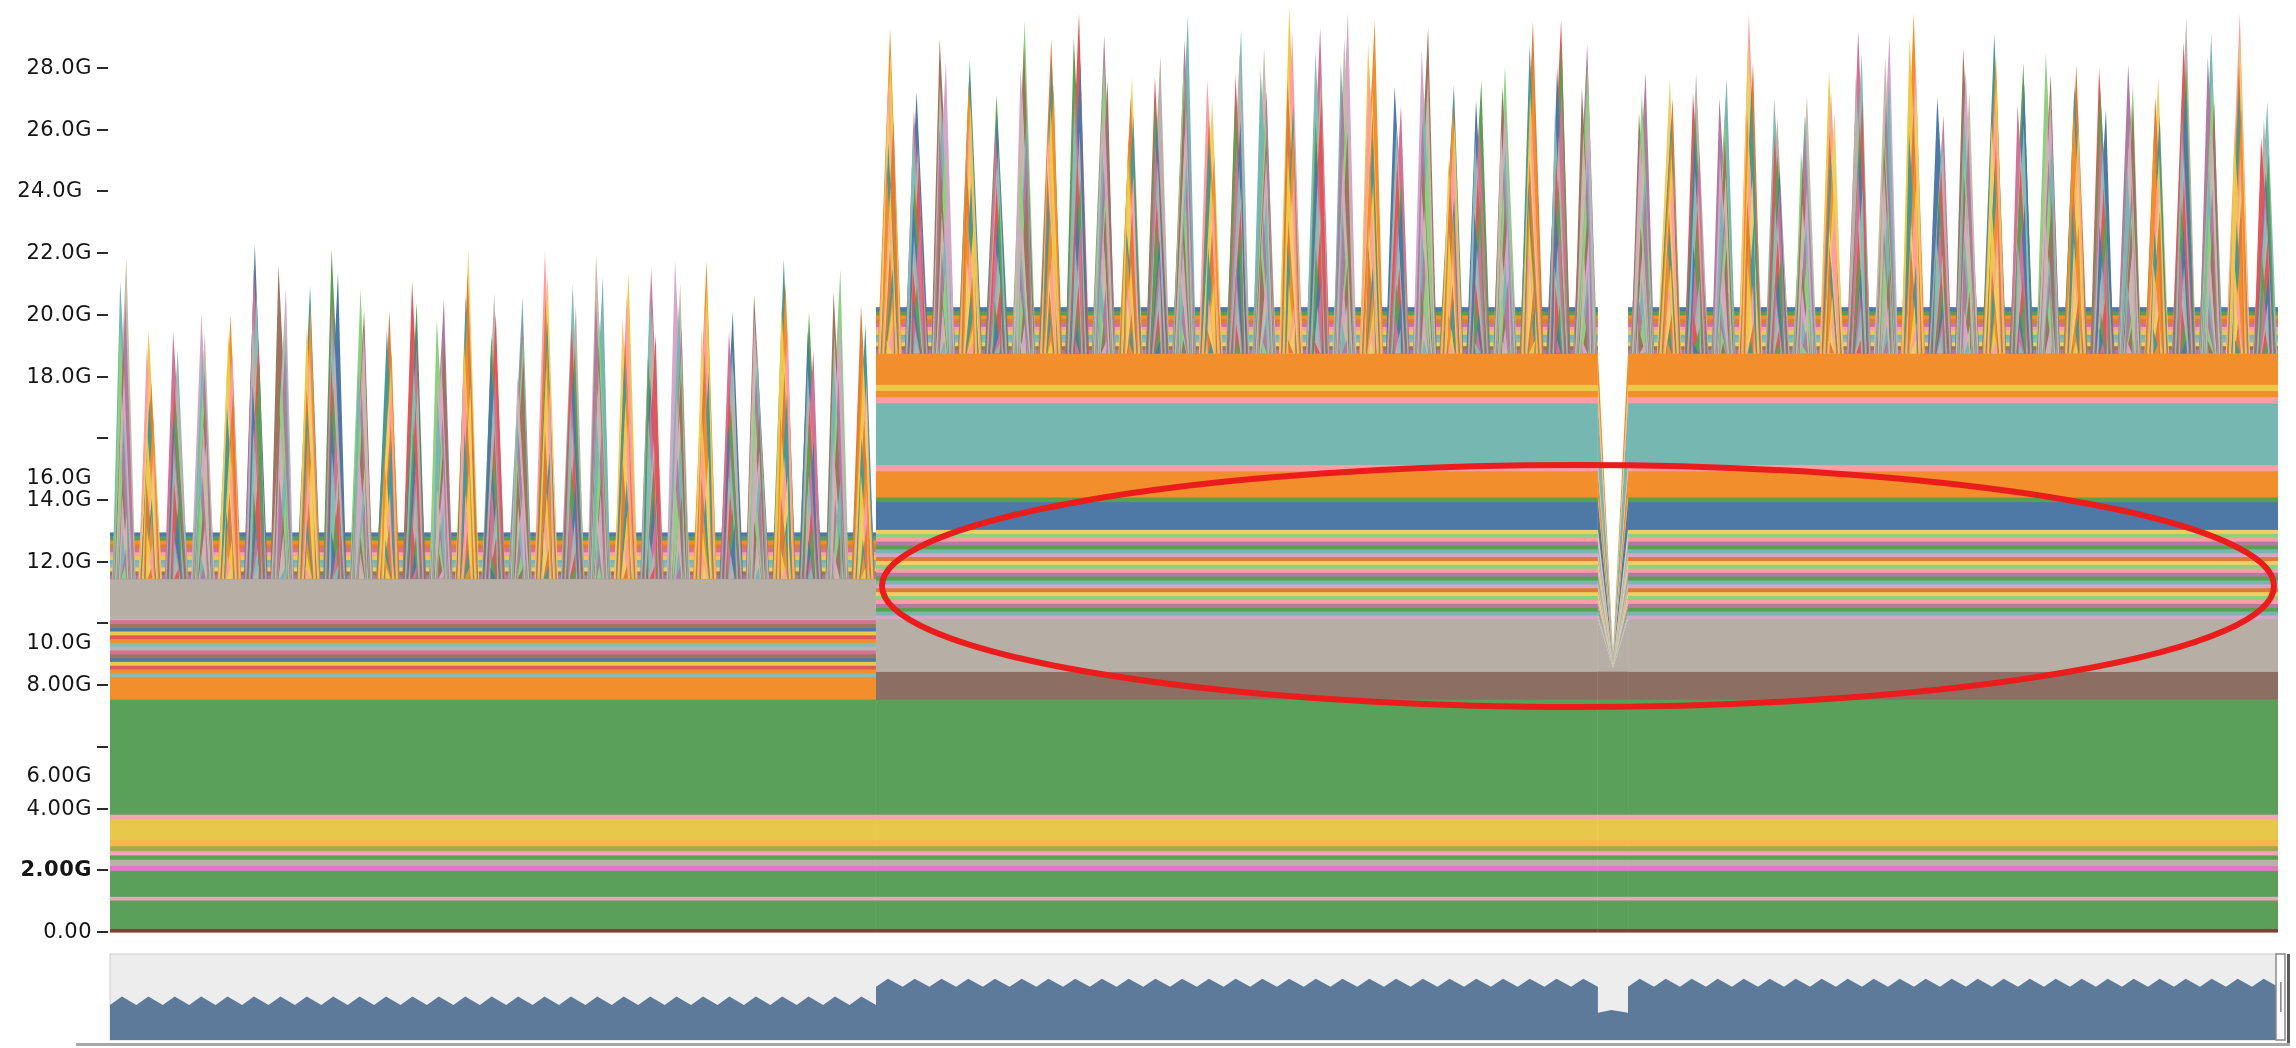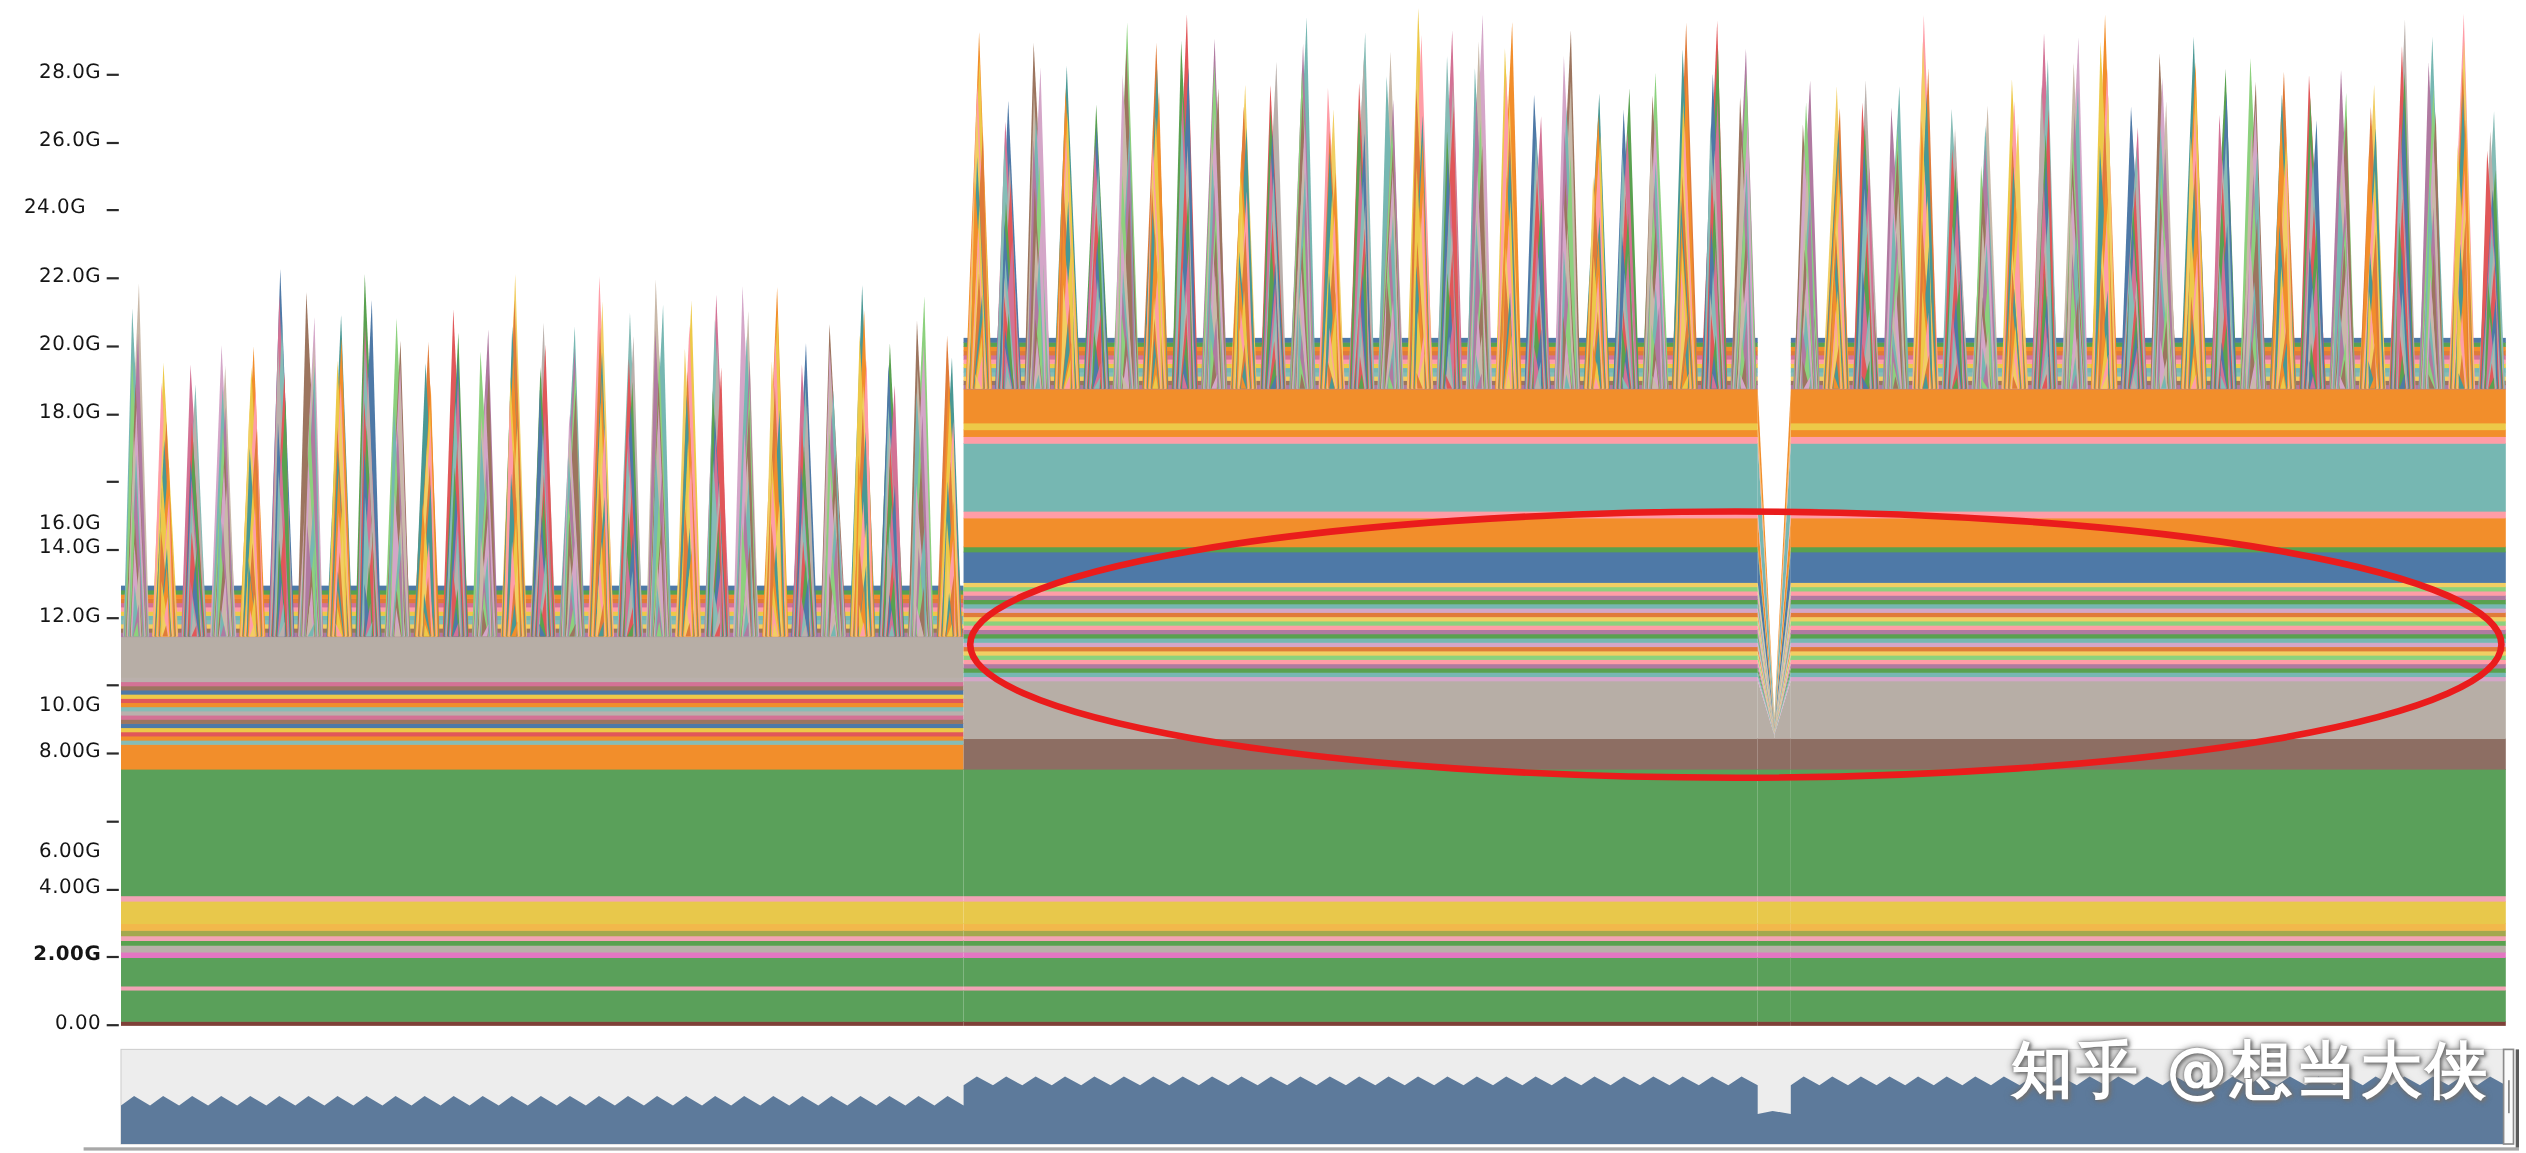--- a/index.html
+++ b/index.html
@@ -3,21 +3,21 @@
 <meta charset="utf-8">
 <style>
   html,body{margin:0;padding:0;background:#fff;}
   .stage{
     position:relative;width:2296px;height:1048px;background:#ffffff;overflow:hidden;
     font-family:"DejaVu Sans", sans-serif;
   }
   .layer{position:absolute;left:0;top:0;}
   .y-axis{position:absolute;left:0;top:0;width:2296px;height:1048px;z-index:3;pointer-events:none;}
   .ylabel{
-    position:absolute;width:84px;text-align:right;font-size:18px;color:#151515;
+    position:absolute;width:84px;text-align:right;font-size:21px;color:#151515;
     letter-spacing:0.5px;
   }
   .ytick{position:absolute;width:11px;height:2px;background:#2a2a2a;}
   #plot{z-index:1;}
   #navigator{z-index:2;}
   #overlay{z-index:4;pointer-events:none;}
   .watermark{
     position:absolute;right:32px;top:936px;z-index:5;
     font-size:56px;font-weight:bold;color:#ffffff;letter-spacing:3px;
     text-shadow:0 0 7px rgba(110,110,110,0.95),0 0 2px rgba(95,95,95,0.9),2px 2px 3px rgba(120,120,120,0.85);
@@ -1587,14 +1587,13 @@
       <rect x="110" y="954" width="2168" height="86" fill="#ededed" stroke="#cfcfcf" stroke-width="1"></rect>
       <path d="M 110.0 1040.0 L 110.0 1005.0 L 121.9 996.4 L 136.4 1005.0 L 136.4 1005.0 L 148.3 996.4 L 162.8 1005.0 L 162.8 1005.0 L 174.7 996.4 L 189.2 1005.0 L 189.2 1005.0 L 201.1 996.4 L 215.6 1005.0 L 215.6 1005.0 L 227.5 996.4 L 242.1 1005.0 L 242.1 1005.0 L 253.9 996.4 L 268.5 1005.0 L 268.5 1005.0 L 280.4 996.4 L 294.9 1005.0 L 294.9 1005.0 L 306.8 996.4 L 321.3 1005.0 L 321.3 1005.0 L 333.2 996.4 L 347.7 1005.0 L 347.7 1005.0 L 359.6 996.4 L 374.1 1005.0 L 374.1 1005.0 L 386.0 996.4 L 400.5 1005.0 L 400.5 1005.0 L 412.4 996.4 L 426.9 1005.0 L 426.9 1005.0 L 438.8 996.4 L 453.4 1005.0 L 453.4 1005.0 L 465.2 996.4 L 479.8 1005.0 L 479.8 1005.0 L 491.7 996.4 L 506.2 1005.0 L 506.2 1005.0 L 518.1 996.4 L 532.6 1005.0 L 532.6 1005.0 L 544.5 996.4 L 559.0 1005.0 L 559.0 1005.0 L 570.9 996.4 L 585.4 1005.0 L 585.4 1005.0 L 597.3 996.4 L 611.8 1005.0 L 611.8 1005.0 L 623.7 996.4 L 638.2 1005.0 L 638.2 1005.0 L 650.1 996.4 L 664.7 1005.0 L 664.7 1005.0 L 676.5 996.4 L 691.1 1005.0 L 691.1 1005.0 L 703.0 996.4 L 717.5 1005.0 L 717.5 1005.0 L 729.4 996.4 L 743.9 1005.0 L 743.9 1005.0 L 755.8 996.4 L 770.3 1005.0 L 770.3 1005.0 L 782.2 996.4 L 796.7 1005.0 L 796.7 1005.0 L 808.6 996.4 L 823.1 1005.0 L 823.1 1005.0 L 835.0 996.4 L 849.5 1005.0 L 849.5 1005.0 L 861.4 996.4 L 876.0 1005.0 L 876.0 986.7 L 888.0 978.7 L 902.7 986.7 L 902.7 986.7 L 914.7 978.7 L 929.4 986.7 L 929.4 986.7 L 941.5 978.7 L 956.2 986.7 L 956.2 986.7 L 968.2 978.7 L 982.9 986.7 L 982.9 986.7 L 994.9 978.7 L 1009.6 986.7 L 1009.6 986.7 L 1021.7 978.7 L 1036.4 986.7 L 1036.4 986.7 L 1048.4 978.7 L 1063.1 986.7 L 1063.1 986.7 L 1075.2 978.7 L 1089.9 986.7 L 1089.9 986.7 L 1101.9 978.7 L 1116.6 986.7 L 1116.6 986.7 L 1128.6 978.7 L 1143.3 986.7 L 1143.3 986.7 L 1155.4 978.7 L 1170.1 986.7 L 1170.1 986.7 L 1182.1 978.7 L 1196.8 986.7 L 1196.8 986.7 L 1208.9 978.7 L 1223.6 986.7 L 1223.6 986.7 L 1235.6 978.7 L 1250.3 986.7 L 1250.3 986.7 L 1262.3 978.7 L 1277.0 986.7 L 1277.0 986.7 L 1289.1 978.7 L 1303.8 986.7 L 1303.8 986.7 L 1315.8 978.7 L 1330.5 986.7 L 1330.5 986.7 L 1342.5 978.7 L 1357.3 986.7 L 1357.3 986.7 L 1369.3 978.7 L 1384.0 986.7 L 1384.0 986.7 L 1396.0 978.7 L 1410.7 986.7 L 1410.7 986.7 L 1422.8 978.7 L 1437.5 986.7 L 1437.5 986.7 L 1449.5 978.7 L 1464.2 986.7 L 1464.2 986.7 L 1476.2 978.7 L 1490.9 986.7 L 1490.9 986.7 L 1503.0 978.7 L 1517.7 986.7 L 1517.7 986.7 L 1529.7 978.7 L 1544.4 986.7 L 1544.4 986.7 L 1556.5 978.7 L 1571.2 986.7 L 1571.2 986.7 L 1583.2 978.7 L 1597.9 986.7 L 1597.9 1012.8 L 1611.5 1009.9 L 1628.0 1012.8 L 1628.0 986.7 L 1639.7 978.7 L 1654.0 986.7 L 1654.0 986.7 L 1665.7 978.7 L 1680.0 986.7 L 1680.0 986.7 L 1691.7 978.7 L 1706.0 986.7 L 1706.0 986.7 L 1717.7 978.7 L 1732.0 986.7 L 1732.0 986.7 L 1743.7 978.7 L 1758.0 986.7 L 1758.0 986.7 L 1769.7 978.7 L 1784.0 986.7 L 1784.0 986.7 L 1795.7 978.7 L 1810.0 986.7 L 1810.0 986.7 L 1821.7 978.7 L 1836.0 986.7 L 1836.0 986.7 L 1847.7 978.7 L 1862.0 986.7 L 1862.0 986.7 L 1873.7 978.7 L 1888.0 986.7 L 1888.0 986.7 L 1899.7 978.7 L 1914.0 986.7 L 1914.0 986.7 L 1925.7 978.7 L 1940.0 986.7 L 1940.0 986.7 L 1951.7 978.7 L 1966.0 986.7 L 1966.0 986.7 L 1977.7 978.7 L 1992.0 986.7 L 1992.0 986.7 L 2003.7 978.7 L 2018.0 986.7 L 2018.0 986.7 L 2029.7 978.7 L 2044.0 986.7 L 2044.0 986.7 L 2055.7 978.7 L 2070.0 986.7 L 2070.0 986.7 L 2081.7 978.7 L 2096.0 986.7 L 2096.0 986.7 L 2107.7 978.7 L 2122.0 986.7 L 2122.0 986.7 L 2133.7 978.7 L 2148.0 986.7 L 2148.0 986.7 L 2159.7 978.7 L 2174.0 986.7 L 2174.0 986.7 L 2185.7 978.7 L 2200.0 986.7 L 2200.0 986.7 L 2211.7 978.7 L 2226.0 986.7 L 2226.0 986.7 L 2237.7 978.7 L 2252.0 986.7 L 2252.0 986.7 L 2263.7 978.7 L 2278.0 986.7 L 2278.0 1040.0 Z" fill="#5d7a9b"></path>
       <rect x="2276" y="954" width="9" height="86" fill="#fbfbfb" stroke="#8a8a8a" stroke-width="1.5"></rect>
       <rect x="2280" y="982" width="1.6" height="30" fill="#8a8a8a"></rect>
       <rect x="2287" y="954" width="3" height="90" fill="#5a5a5a"></rect>
       <rect x="76" y="1043" width="2214" height="3" fill="#a8a8a8"></rect>
     </svg>
   <svg id="overlay" class="layer" width="2296" height="1048" viewBox="0 0 2296 1048">
       <ellipse cx="1578" cy="586" rx="696" ry="121" fill="none" stroke="#ea1c1c" stroke-width="6"></ellipse>
     </svg>
-  <div class="watermark">知乎 @想当大侠</div>
 </div>
 
 </body></html>

